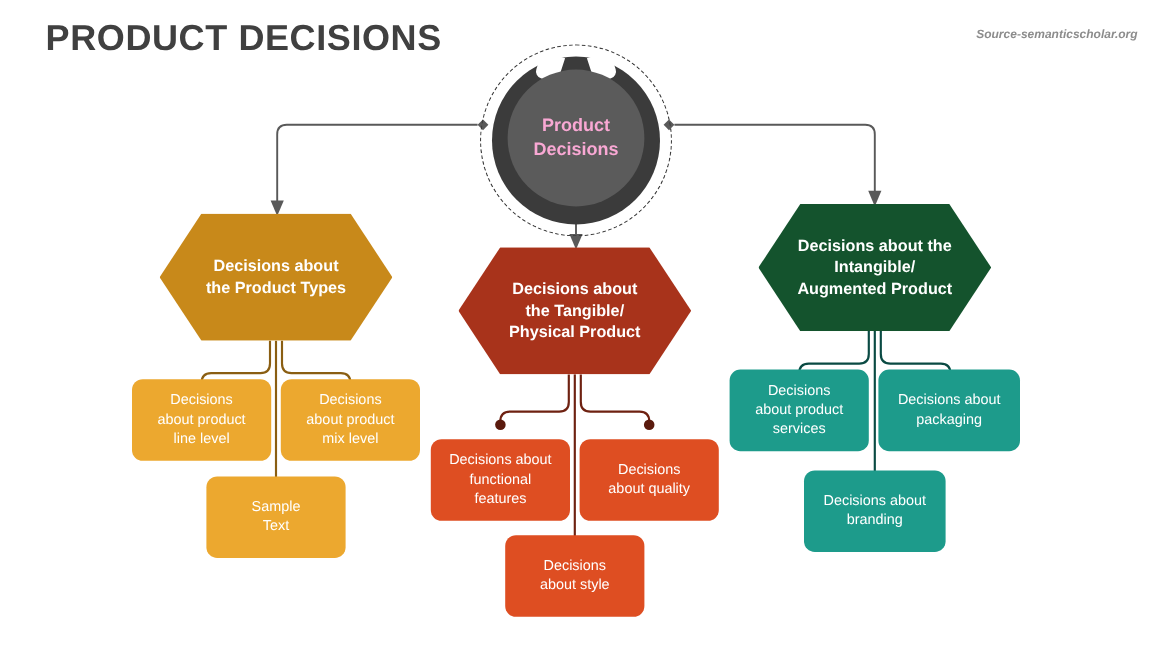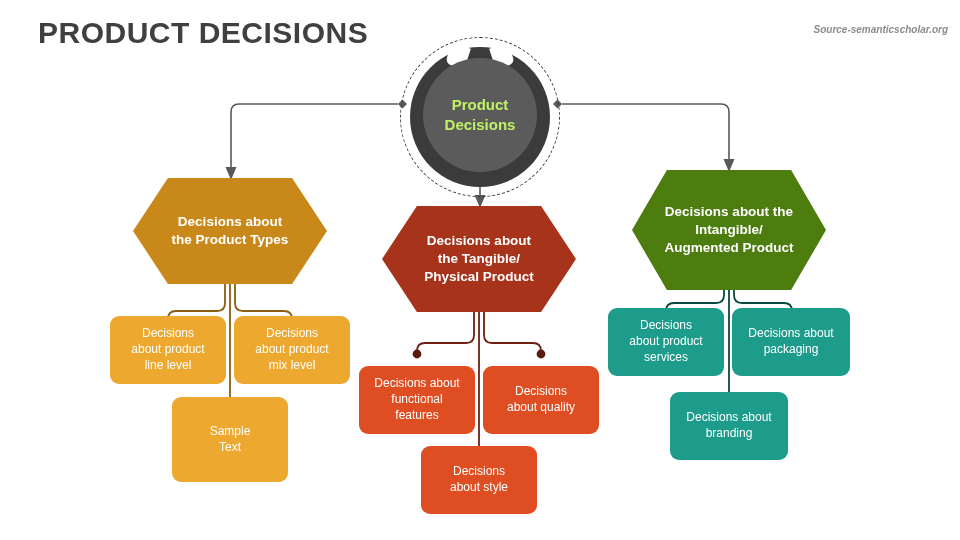--- a/index.html
+++ b/index.html
@@ -83,21 +83,21 @@
     left: 23px; top: 21px;
     width: 114px; height: 114px;
     border-radius: 50%;
     background: #5b5b5b;
     display: flex;
     align-items: center;
     justify-content: center;
     text-align: center;
   }
   .hub-label {
-    color: #bef264;
+    color: #f9a8d4;
     font-size: 15px;
     font-weight: bold;
     line-height: 1.35;
     white-space: pre-line;
   }
 
   
   .hex {
     position: absolute;
     display: flex;
@@ -197,21 +197,21 @@
 about product
 line level</span>
   </div>
 
   <div class="leaf" style="left:234px; top:316px; width:116px; height:68px; background:#ECA82F;">
     <span class="leaf-label">Decisions
 about product
 mix level</span>
   </div>
 
-  <div class="leaf" style="left:172px; top:397px; width:116px; height:85px; background:#ECA82F;">
+  <div class="leaf" style="left:172px; top:397px; width:116px; height:68px; background:#ECA82F;">
     <span class="leaf-label">Sample
 Text</span>
   </div>
 
   <div class="hex" style="left:382px; top:206px; width:194px; height:106px; background:#A8331B;">
     <span class="hex-label">Decisions about
 the Tangible/
 Physical Product</span>
   </div>
 
@@ -224,21 +224,21 @@
   <div class="leaf" style="left:483px; top:366px; width:116px; height:68px; background:#DE4E22;">
     <span class="leaf-label">Decisions
 about quality</span>
   </div>
 
   <div class="leaf" style="left:421px; top:446px; width:116px; height:68px; background:#DE4E22;">
     <span class="leaf-label">Decisions
 about style</span>
   </div>
 
-  <div class="hex" style="left:632px; top:170px; width:194px; height:120px; background:#4d7c0f;">
+  <div class="hex" style="left:632px; top:170px; width:194px; height:106px; background:#14532d;">
     <span class="hex-label">Decisions about the
 Intangible/
 Augmented Product</span>
   </div>
 
   <div class="leaf" style="left:608px; top:308px; width:116px; height:68px; background:#1D9B8B;">
     <span class="leaf-label">Decisions
 about product
 services</span>
   </div>

